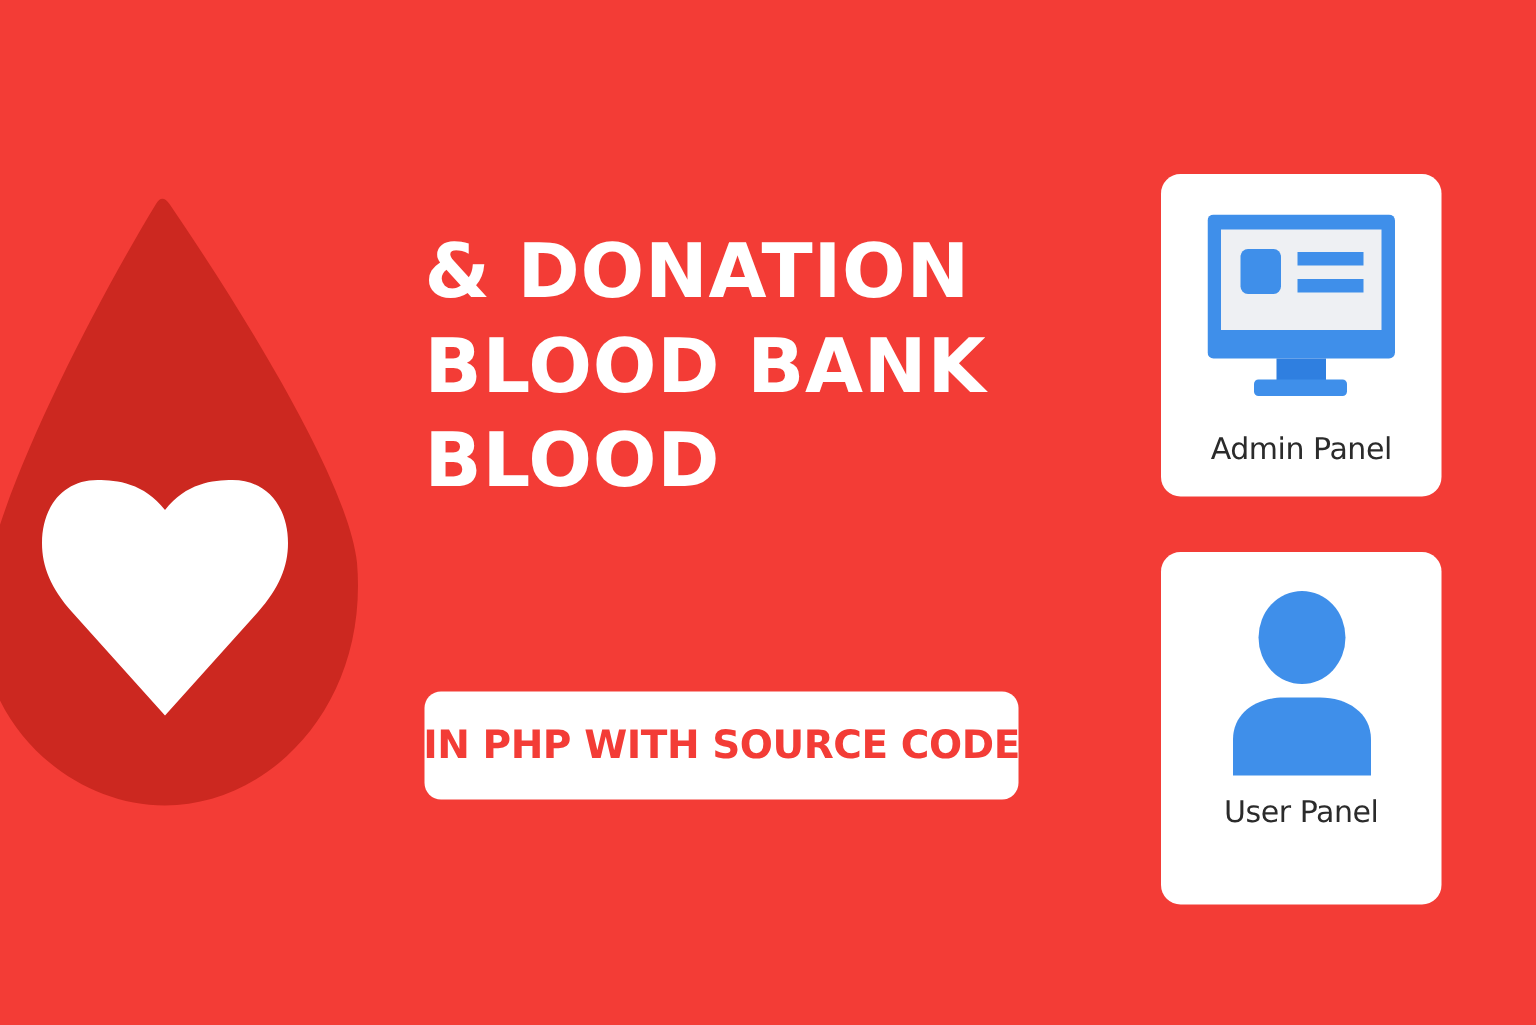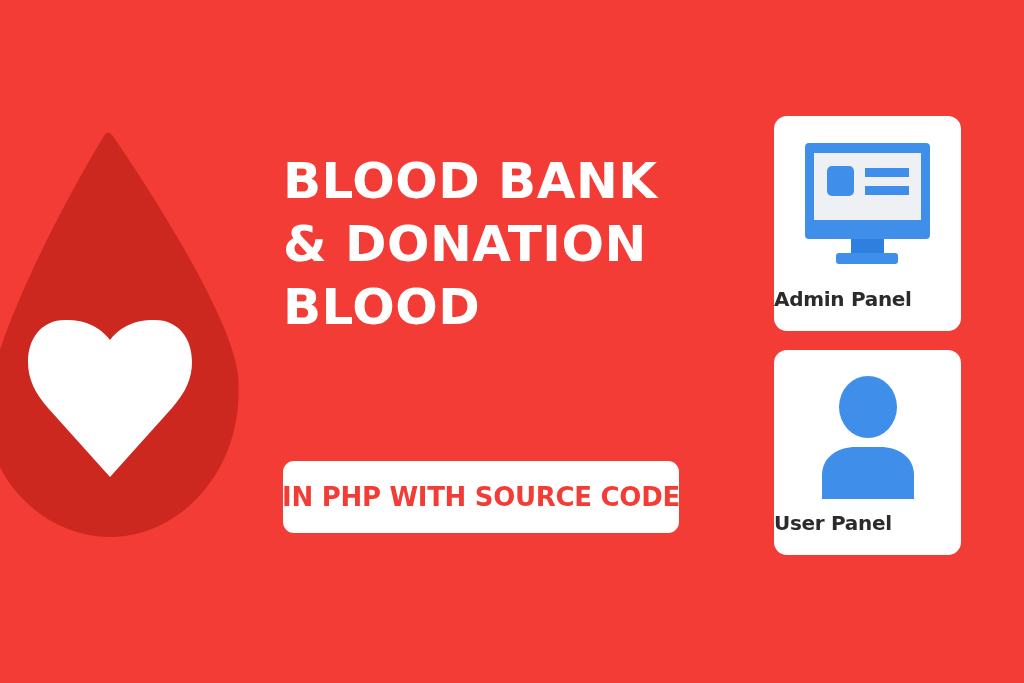--- a/index.html
+++ b/index.html
@@ -25,41 +25,41 @@
     }
     .subtitle-box span {
       color: #f33c36; font-weight: bold; font-size: 26px; white-space: nowrap;
       letter-spacing: -0.3px;
     }
     .card {
       position: absolute; left: 774px; width: 187px;
       background: #ffffff; border-radius: 13px;
     }
     .card-admin { top: 116px; height: 215px; }
-    .card-user { top: 350px; height: 205px; }
+    .card-user { top: 368px; height: 235px; }
     .card svg { position: absolute; }
     .card-label {
-      position: absolute; left: 0; right: 0; text-align: left;
-      color: #2b2b2b; font-weight: bold; font-size: 20px; white-space: nowrap;
+      position: absolute; left: 0; right: 0; text-align: center;
+      color: #2b2b2b; font-weight: normal; font-size: 20px; white-space: nowrap;
       letter-spacing: -0.3px;
     }
     .card-admin .card-label { top: 171px; }
     .card-user .card-label { top: 161px; }
   </style>
 </head>
 <body>
 
 <svg class="drop" viewBox="0 0 1024 683" xmlns="http://www.w3.org/2000/svg">
   <path fill="#cc2820" d="M104 136 Q108 129 113 136 C160 205 232 320 238 375 C246 470 180 537 110 537 C40 537 -26 470 -10 390 C-2 330 62 205 104 136 Z"></path>
   <path fill="#ffffff" d="M110 340 C96 322 78 320 65 320 C42 320 28 338 28 362 C28 378 34 392 48 408 L110 477 L172 408 C186 392 192 378 192 362 C192 338 178 320 155 320 C142 320 124 322 110 340 Z"></path>
 </svg>
 
 <h1 class="title">
+  <span>&amp; DONATION</span>
   <span>BLOOD BANK</span>
-  <span>&amp; DONATION</span>
   <span>BLOOD</span>
 </h1>
 
 <div class="subtitle-box">
   <span>IN PHP WITH SOURCE CODE</span>
 </div>
 
 <div class="card card-admin">
   <svg style="left:31px; top:27px;" width="126" height="124" viewBox="0 0 126 124" xmlns="http://www.w3.org/2000/svg">
     <rect x="0" y="0" width="125" height="96" rx="4" fill="#3f8fea"></rect>

